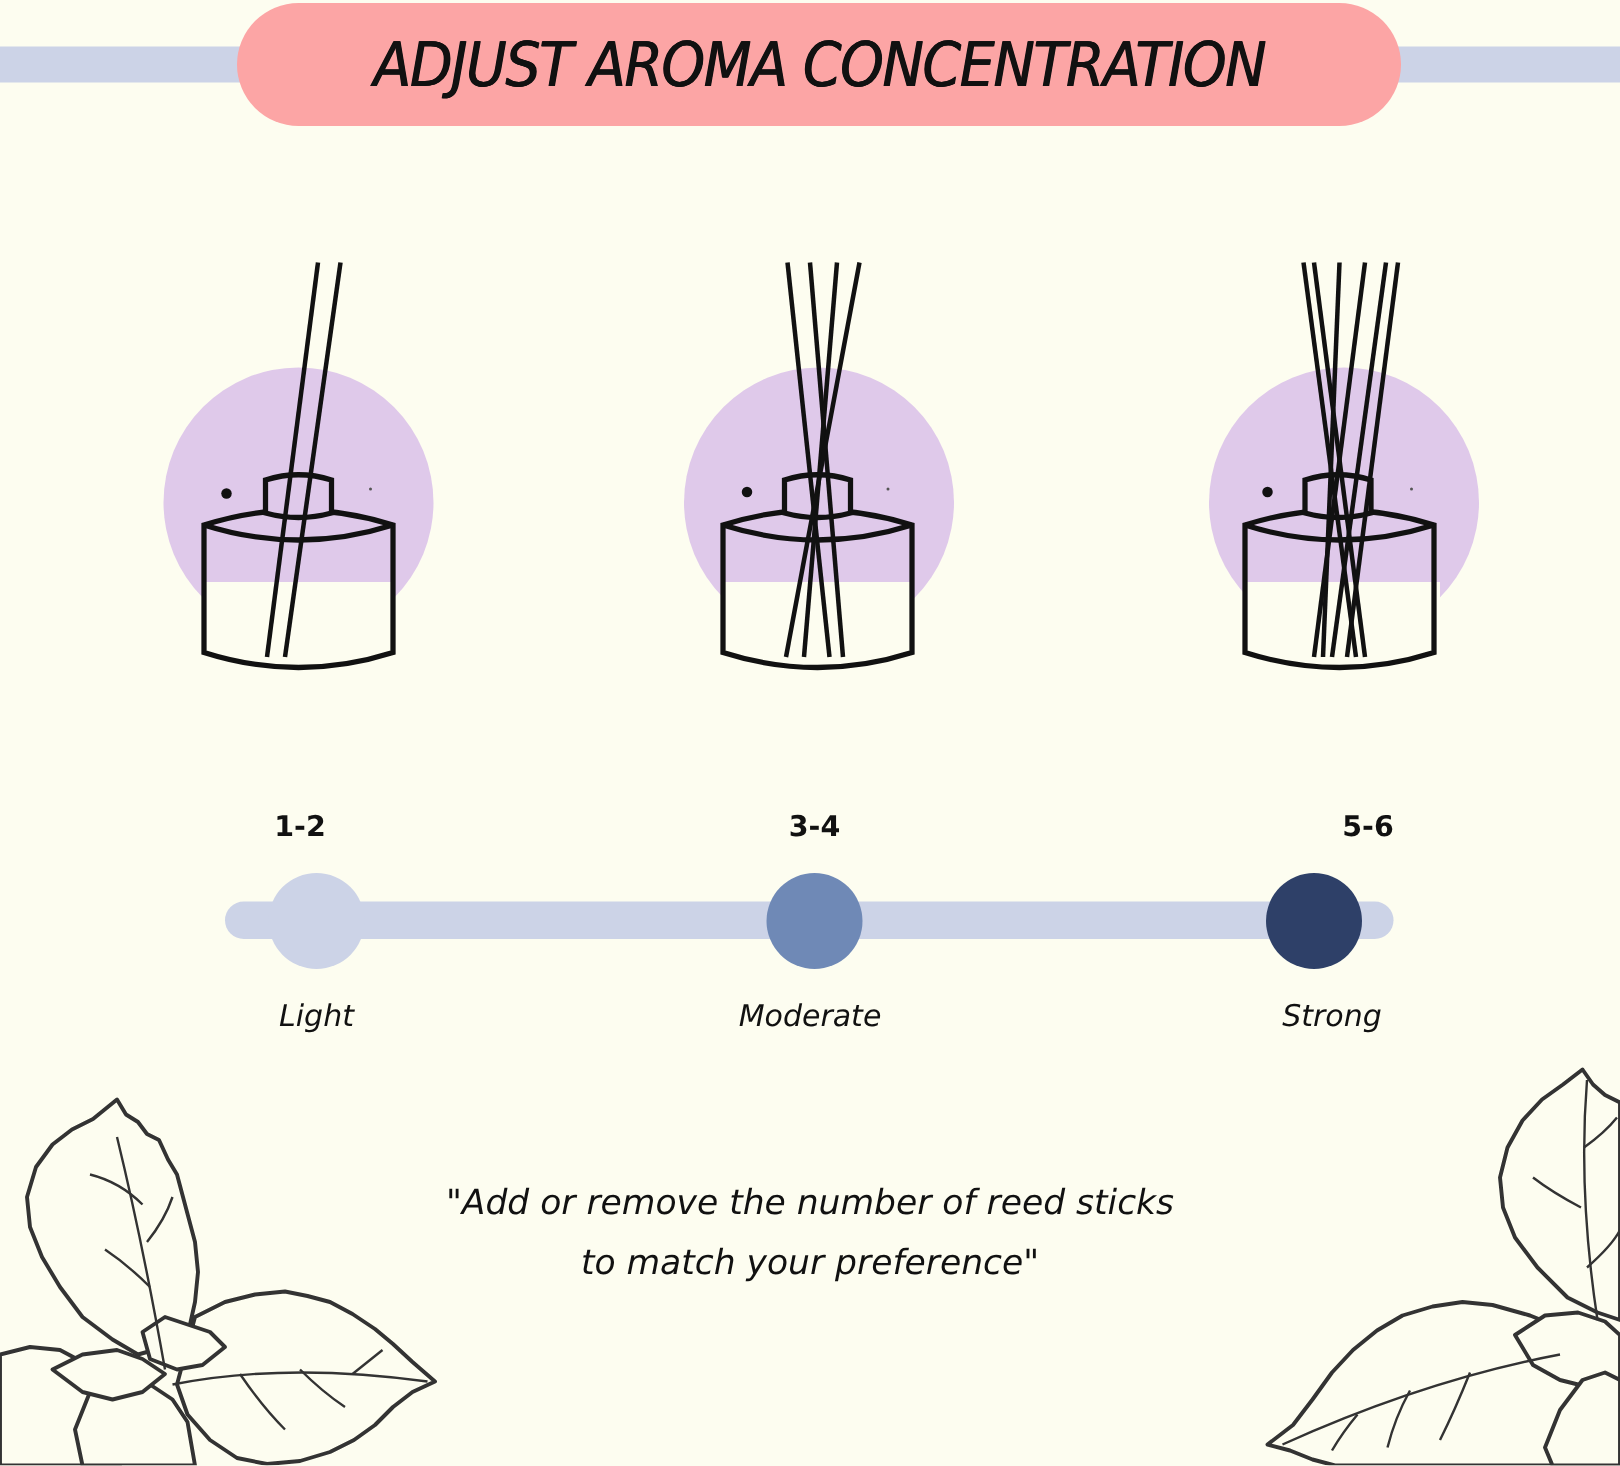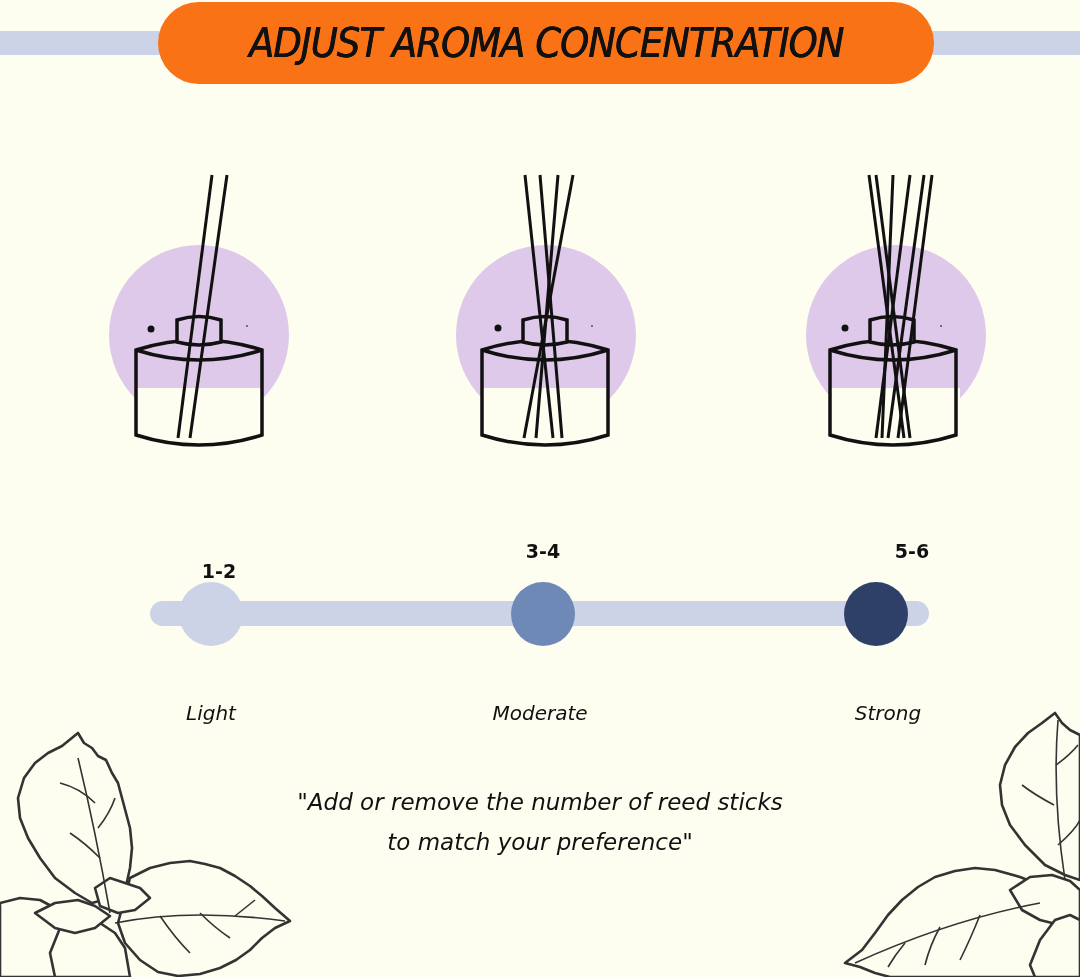--- a/index.html
+++ b/index.html
@@ -7,21 +7,21 @@
     width: 1080px; height: 977px; overflow: hidden;
     background: #fdfdf0; position: relative;
     font-family: "Liberation Sans", sans-serif;
   }
   .title-bar {
     position: absolute; left: 0; top: 31px; width: 1080px; height: 24px;
     background: #ccd3e7;
   }
   .title-pill {
     position: absolute; left: 158px; top: 2px; width: 776px; height: 82px;
-    background: #f97316; border-radius: 41px;
+    background: #fca5a5; border-radius: 41px;
     display: flex; align-items: center; justify-content: center;
   }
   .title-text {
     font-family: "DejaVu Sans", sans-serif; font-style: italic;
     font-size: 41px; letter-spacing: -1px; color: #111;
     font-weight: normal; transform: scaleX(0.9);
     text-shadow: 0.4px 0 0 #111, -0.4px 0 0 #111;
   }
   .diffuser { position: absolute; top: 170px; width: 200px; height: 290px; }
   .diffuser svg { width: 200px; height: 290px; display: block; }
@@ -33,21 +33,21 @@
     position: absolute; width: 64px; height: 64px; border-radius: 50%; top: 582px;
   }
   .count {
     position: absolute; top: 540px; width: 100px; text-align: center;
     font-family: "DejaVu Sans", sans-serif; font-size: 19px; color: #111;
     font-weight: bold;
   }
   .level {
     position: absolute; top: 665px; width: 160px; text-align: center;
     font-family: "DejaVu Sans", sans-serif; font-style: italic;
-    font-size: 20px; color: #111; margin-top: 36px;
+    font-size: 20px; color: #111;
   }
   .quote {
     position: absolute; left: 240px; top: 782px; width: 600px; text-align: center;
     font-family: "DejaVu Sans", sans-serif; font-style: italic;
     font-size: 23px; line-height: 40px; color: #111;
   }
   .leaf { position: absolute; }
 </style>
 </head>
 <body>
@@ -99,21 +99,21 @@
     <path d="M72 150 Q94 143 116 150 L116 172 Q94 178 72 172 Z" fill="#dfc9ea" stroke="#111" stroke-width="3.5"></path>
     <line x1="71" y1="5" x2="106" y2="268" stroke="#111" stroke-width="3"></line>
     <line x1="78" y1="5" x2="112" y2="268" stroke="#111" stroke-width="3"></line>
     <line x1="95" y1="5" x2="84" y2="268" stroke="#111" stroke-width="3"></line>
     <line x1="112" y1="5" x2="78" y2="268" stroke="#111" stroke-width="3"></line>
     <line x1="126" y1="5" x2="90" y2="268" stroke="#111" stroke-width="3"></line>
     <line x1="134" y1="5" x2="100" y2="268" stroke="#111" stroke-width="3"></line>
   </svg>
 </div>
 
-<div class="count" style="left:169px;margin-top:20px;">1-2</div>
+<div class="count" style="left:150px;">1-2</div>
 <div class="count" style="left:493px;">3-4</div>
 <div class="count" style="left:862px;">5-6</div>
 
 <div class="scale-track"></div>
 <div class="dot" style="left:179px; background:#ccd3e7;"></div>
 <div class="dot" style="left:511px; background:#6f89b6;"></div>
 <div class="dot" style="left:844px; background:#2e4068;"></div>
 
 <div class="level" style="left:131px;">Light</div>
 <div class="level" style="left:460px;">Moderate</div>

